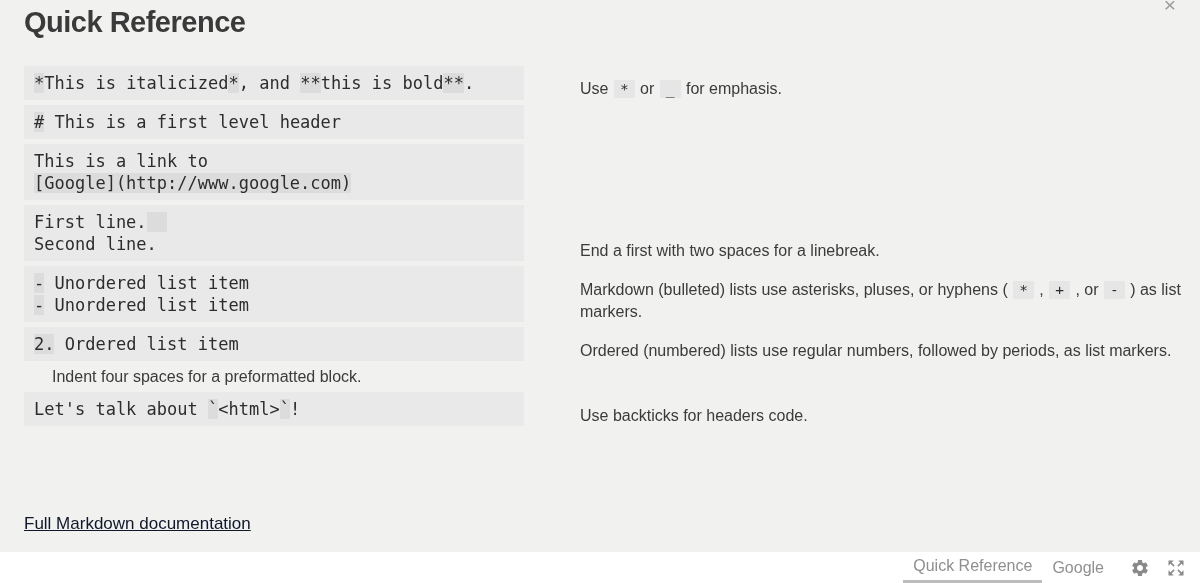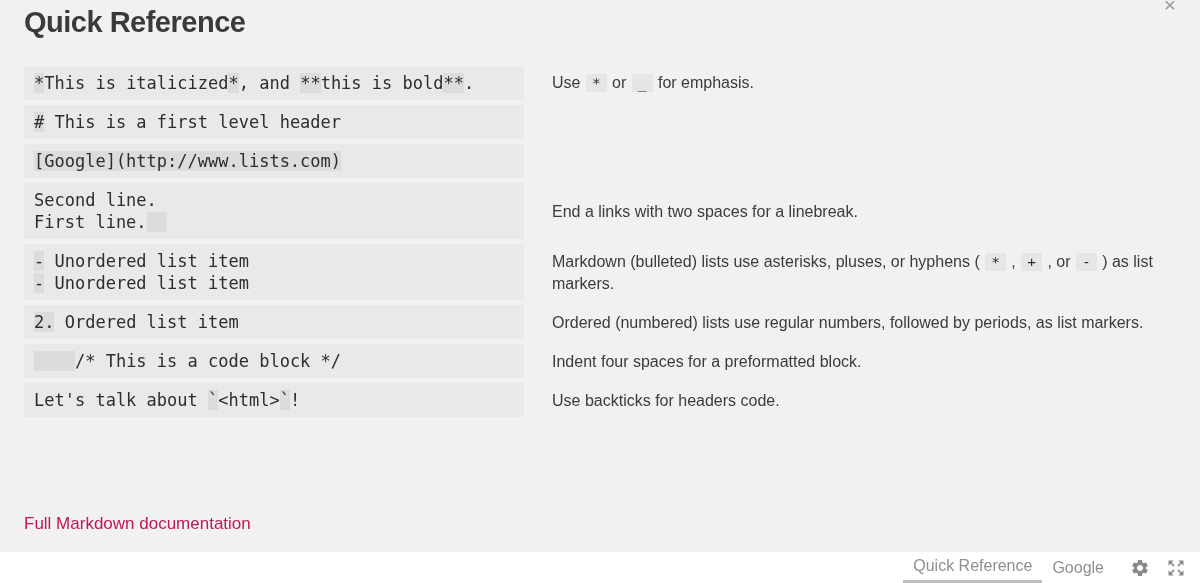--- a/index.html
+++ b/index.html
@@ -14,21 +14,21 @@
     background:none;border:none;cursor:pointer;
     font-size:21px;line-height:1;color:#9a9a9a;
     font-family:"Liberation Sans",sans-serif;
     padding:0;
   }
   h1.page-title{
     position:absolute;top:6px;left:24px;margin:0;
     font-size:29px;font-weight:bold;color:#3a3a3a;letter-spacing:-0.5px;
   }
   .rows{position:absolute;top:66px;left:24px;}
-  .row{display:flex;align-items:center;margin-bottom:5px;}
+  .row{display:flex;align-items:flex-end;margin-bottom:5px;gap:28px;}
   .code{
     width:500px;box-sizing:border-box;
     background:#e9e9e9;
     padding:6px 10px;
     font-family:"DejaVu Sans Mono","Liberation Mono",monospace;
     font-size:17px;line-height:22px;color:#2d2d2d;
   }
   .codeline{white-space:pre;}
   .hl{background:#dcdcdc;}
   .desc{
@@ -37,21 +37,21 @@
   }
   .icode{
     font-family:"DejaVu Sans Mono","Liberation Mono",monospace;
     font-size:14.5px;color:#2d2d2d;
     background:#e6e6e6;
     padding:1px 6px;margin:0 1px;
     border-radius:1px;
   }
   .doc-link{
     position:absolute;top:514px;left:24px;
-    font-size:17px;color:#be185d;cursor:pointer;
+    font-size:17px;color:#0f172a;text-decoration:underline;cursor:pointer;
   }
   footer.bar{
     position:absolute;left:0;right:0;bottom:0;height:31px;
     background:#ffffff;
     display:flex;align-items:center;justify-content:flex-end;
     padding-right:14px;
   }
   .tabs{display:flex;height:31px;}
   .tab{
     height:31px;line-height:31px;padding:0 10px;box-sizing:border-box;
@@ -78,47 +78,45 @@
       </div>
       <div class="desc"><span>Use </span><span class="icode">*</span><span> or </span><span class="icode">_</span><span> for emphasis.</span></div>
     </div>
     <div class="row">
       <div class="code">
         <div class="codeline"><span class="hl">#</span><span> This is a first level header</span></div>
       </div>
     </div>
     <div class="row">
       <div class="code">
-        <div class="codeline"><span class="hl">[Google](http://www.lists.com)</span></div>
+        <div class="codeline"><span>This is a link to</span></div>
+        <div class="codeline"><span class="hl">[Google](http://www.google.com)</span></div>
       </div>
     </div>
     <div class="row">
       <div class="code">
+        <div class="codeline"><span>First line.</span><span class="hl">  </span></div>
         <div class="codeline"><span>Second line.</span></div>
-        <div class="codeline"><span>First line.</span><span class="hl">  </span></div>
       </div>
-      <div class="desc"><span>End a links with two spaces for a linebreak.</span></div>
+      <div class="desc"><span>End a first with two spaces for a linebreak.</span></div>
     </div>
     <div class="row">
       <div class="code">
         <div class="codeline"><span class="hl">-</span><span> Unordered list item</span></div>
         <div class="codeline"><span class="hl">-</span><span> Unordered list item</span></div>
       </div>
       <div class="desc"><span>Markdown (bulleted) lists use asterisks, pluses, or hyphens ( </span><span class="icode">*</span><span> , </span><span class="icode">+</span><span> , or </span><span class="icode">-</span><span> ) as list markers.</span></div>
     </div>
     <div class="row">
       <div class="code">
         <div class="codeline"><span class="hl">2.</span><span> Ordered list item</span></div>
       </div>
       <div class="desc"><span>Ordered (numbered) lists use regular numbers, followed by periods, as list markers.</span></div>
     </div>
     <div class="row">
-      <div class="code">
-        <div class="codeline"><span class="hl">    </span><span>/* This is a code block */</span></div>
-      </div>
       <div class="desc"><span>Indent four spaces for a preformatted block.</span></div>
     </div>
     <div class="row">
       <div class="code">
         <div class="codeline"><span>Let's talk about </span><span class="hl">`</span><span>&lt;html&gt;</span><span class="hl">`</span><span>!</span></div>
       </div>
       <div class="desc"><span>Use backticks for headers code.</span></div>
     </div>
   </div>
 

